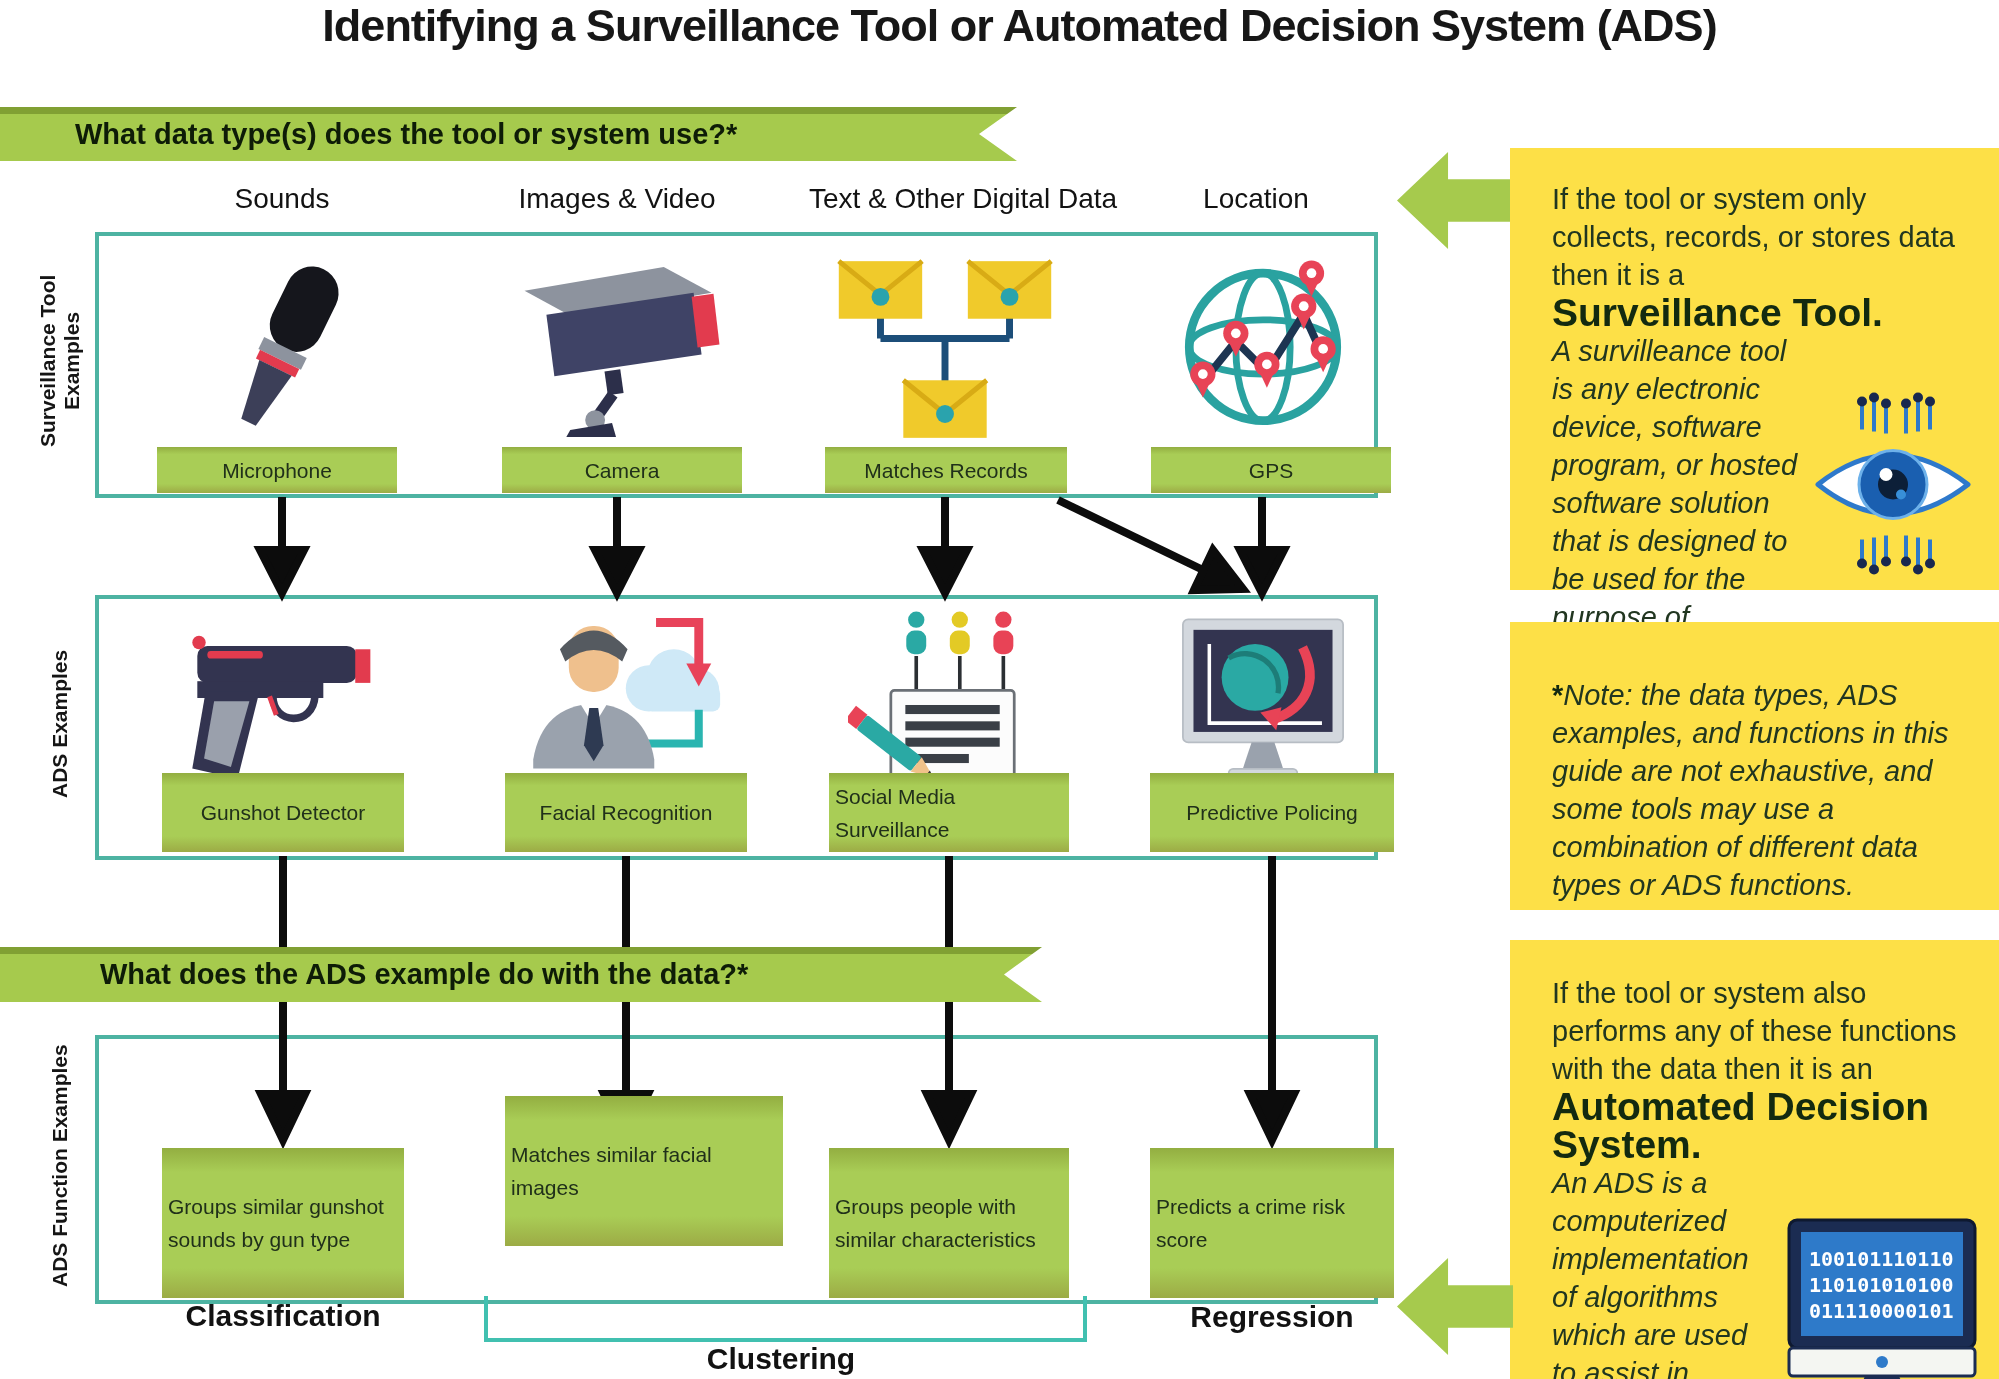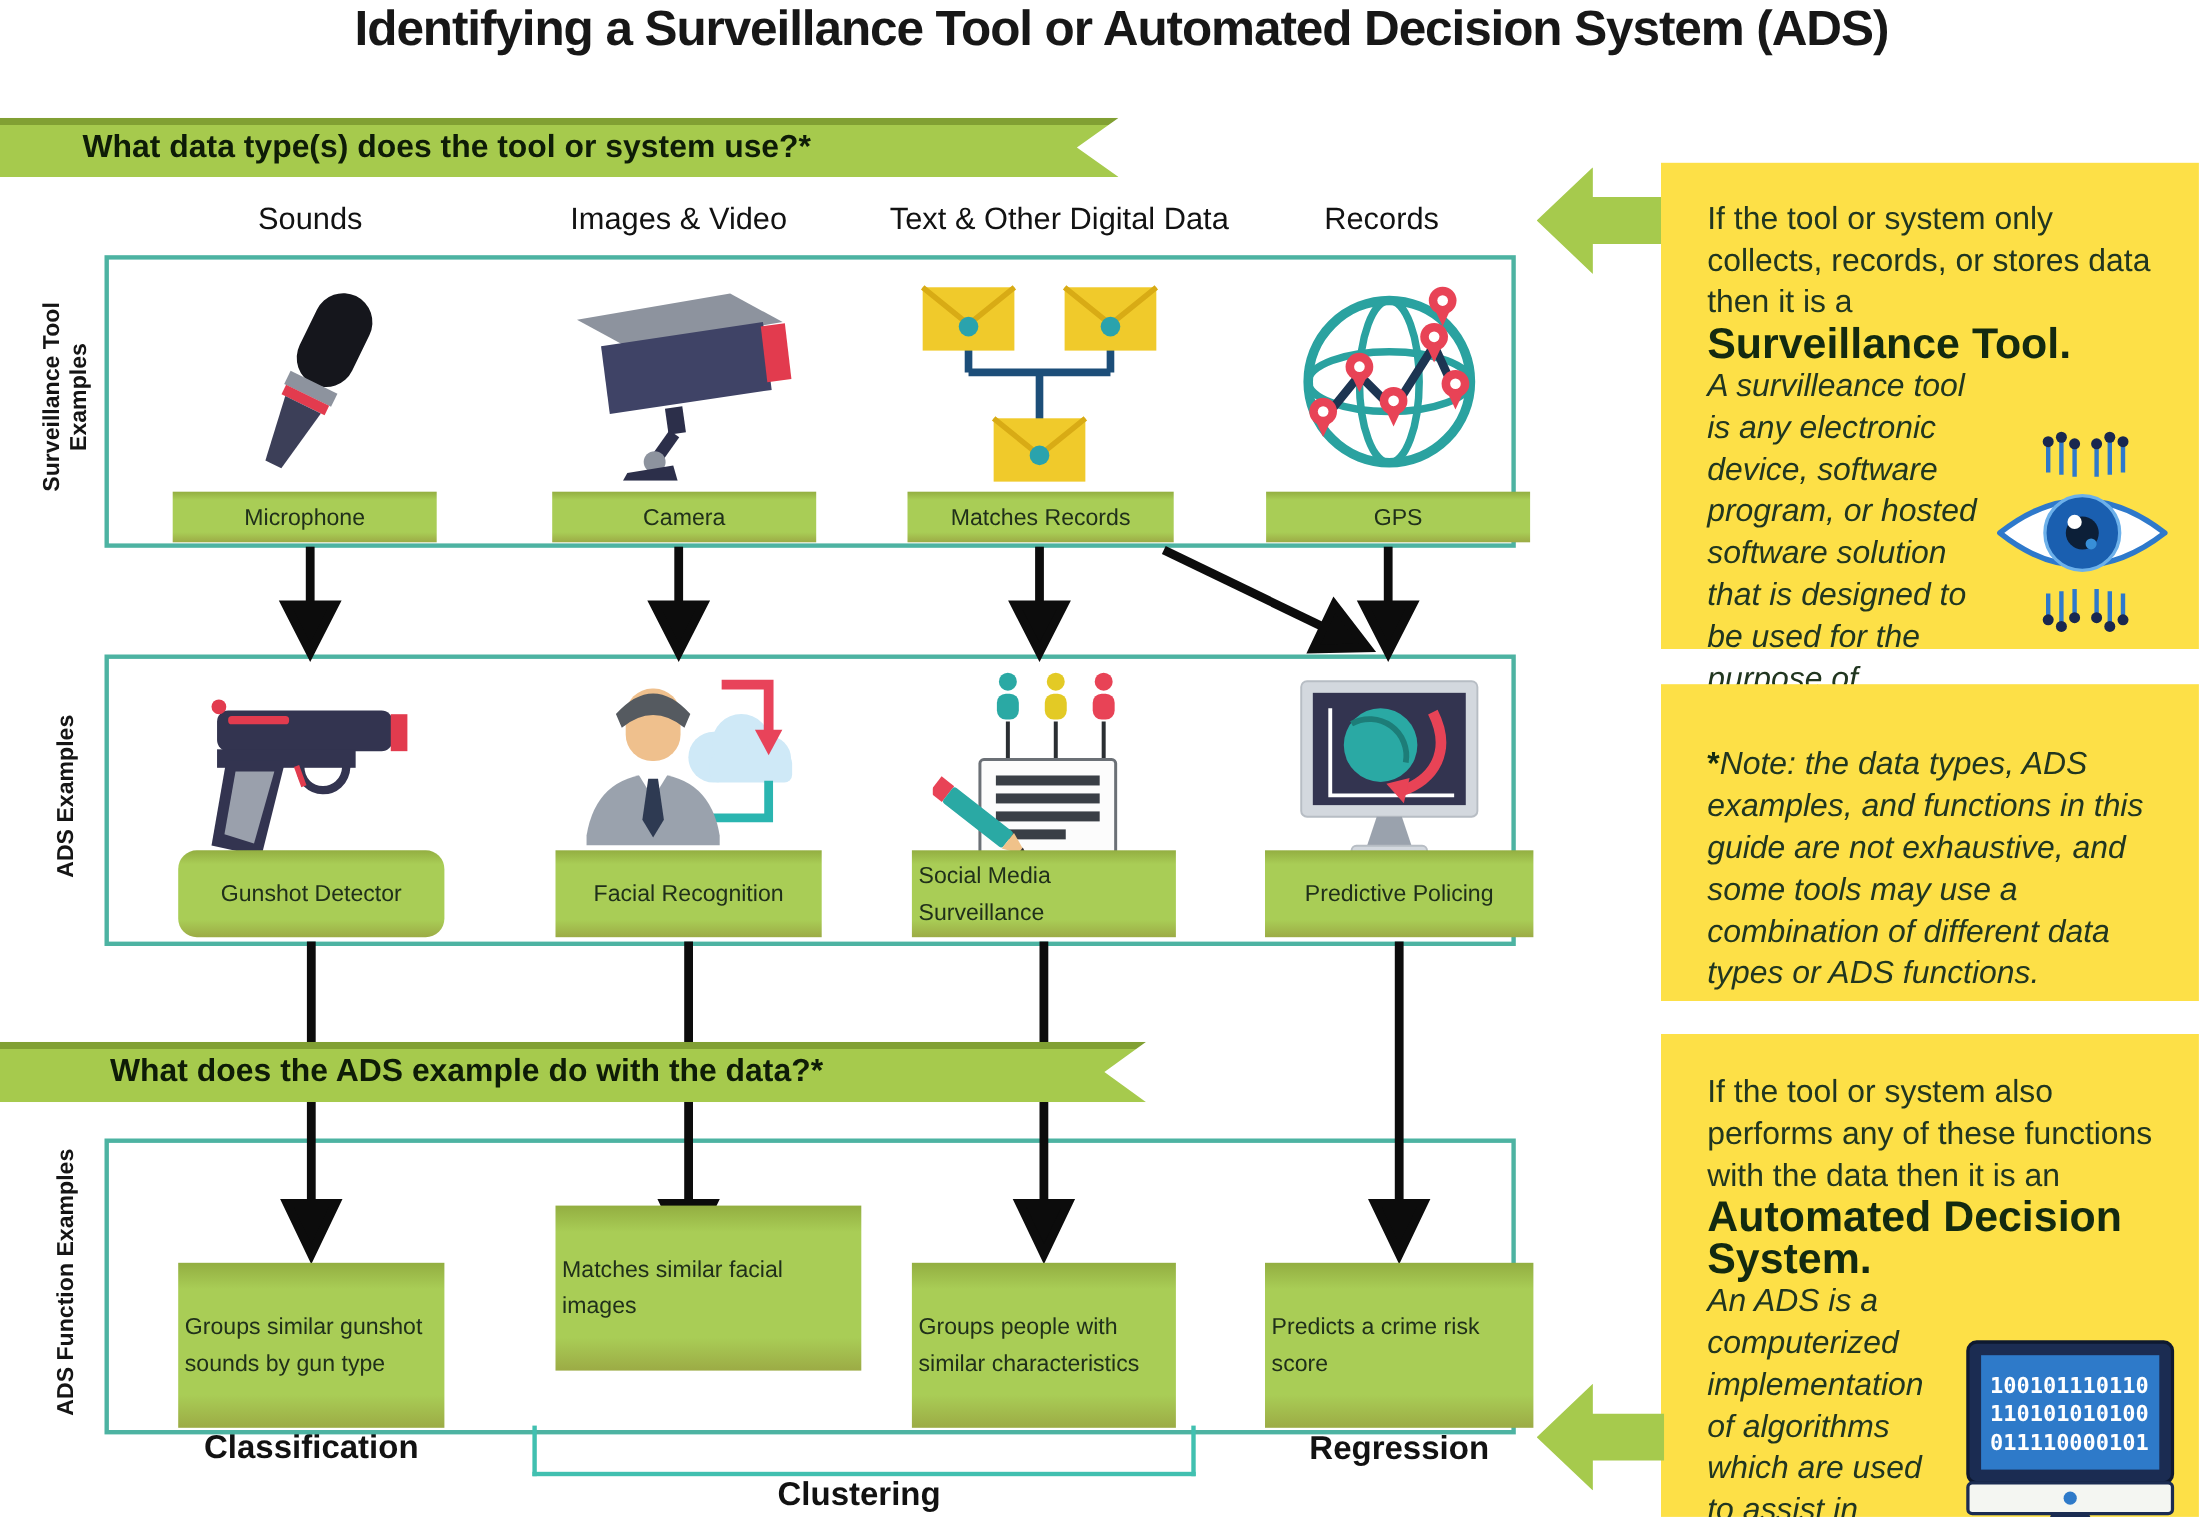--- a/index.html
+++ b/index.html
@@ -44,21 +44,21 @@
 
   <div class="abs title">Identifying a Surveillance Tool or Automated Decision System (ADS)</div>
 
   <div class="abs banner" style="left:0;top:107px;width:942px;height:54px;padding-left:75px;">
     <span>What data type(s) does the tool or system use?*</span>
   </div>
 
   <div class="abs colhead" style="left:72px;top:183px;width:420px;">Sounds</div>
   <div class="abs colhead" style="left:407px;top:183px;width:420px;">Images &amp; Video</div>
   <div class="abs colhead" style="left:753px;top:183px;width:420px;">Text &amp; Other Digital Data</div>
-  <div class="abs colhead" style="left:1046px;top:183px;width:420px;">Records</div>
+  <div class="abs colhead" style="left:1046px;top:183px;width:420px;">Location</div>
 
   <div class="abs tealbox" style="left:95px;top:232px;width:1275px;height:258px;"></div>
   <div class="abs tealbox" style="left:95px;top:595px;width:1275px;height:257px;"></div>
   <div class="abs tealbox" style="left:95px;top:1035px;width:1275px;height:261px;"></div>
 
   <div class="abs vlabel" style="left:42px;top:232px;height:258px;">Surveillance Tool Examples</div>
   <div class="abs vlabel" style="left:42px;top:595px;height:257px;">ADS Examples</div>
   <div class="abs vlabel" style="left:42px;top:1035px;height:261px;">ADS Function Examples</div>
 
   <div class="abs iconbox" style="left:190px;top:246px;width:190px;height:192px;">
@@ -219,21 +219,21 @@
       <circle cx="96" cy="72" r="38" fill="#2aa9a4"></circle>
       <path d="M66,50 a38,38 0 0 1 56,40" stroke="#1d7d78" stroke-width="6" fill="none"></path>
       <path d="M44,34 V124 H172" stroke="#ffffff" stroke-width="4" fill="none"></path>
       <path d="M150,38 C170,78 152,108 116,120" stroke="#e84356" stroke-width="11" fill="none"></path>
       <polygon points="102,112 126,106 120,132" fill="#e84356"></polygon>
       <polygon points="92,146 118,146 128,176 82,176" fill="#9aa2ad"></polygon>
       <rect x="66" y="176" width="78" height="12" rx="5" fill="#d3d8de" stroke="#b7bdc4" stroke-width="2"></rect>
     </svg>
   </div>
 
-  <div class="abs glabel" style="left:162px;top:773px;width:242px;height:79px;border-radius:17px;">Gunshot Detector</div>
+  <div class="abs glabel" style="left:162px;top:773px;width:242px;height:79px;">Gunshot Detector</div>
   <div class="abs glabel" style="left:505px;top:773px;width:242px;height:79px;">Facial Recognition</div>
   <div class="abs glabel" style="left:829px;top:773px;width:240px;height:79px;">Social Media Surveillance</div>
   <div class="abs glabel" style="left:1150px;top:773px;width:244px;height:79px;">Predictive Policing</div>
 
   <div class="abs banner" style="left:0;top:947px;width:942px;height:55px;padding-left:100px;">
     <span>What does the ADS example do with the data?*</span>
   </div>
 
   <div class="abs glabel" style="left:162px;top:1148px;width:242px;height:150px;">Groups similar gunshot sounds by gun type</div>
   <div class="abs glabel" style="left:505px;top:1096px;width:278px;height:150px;">Matches similar facial images</div>

